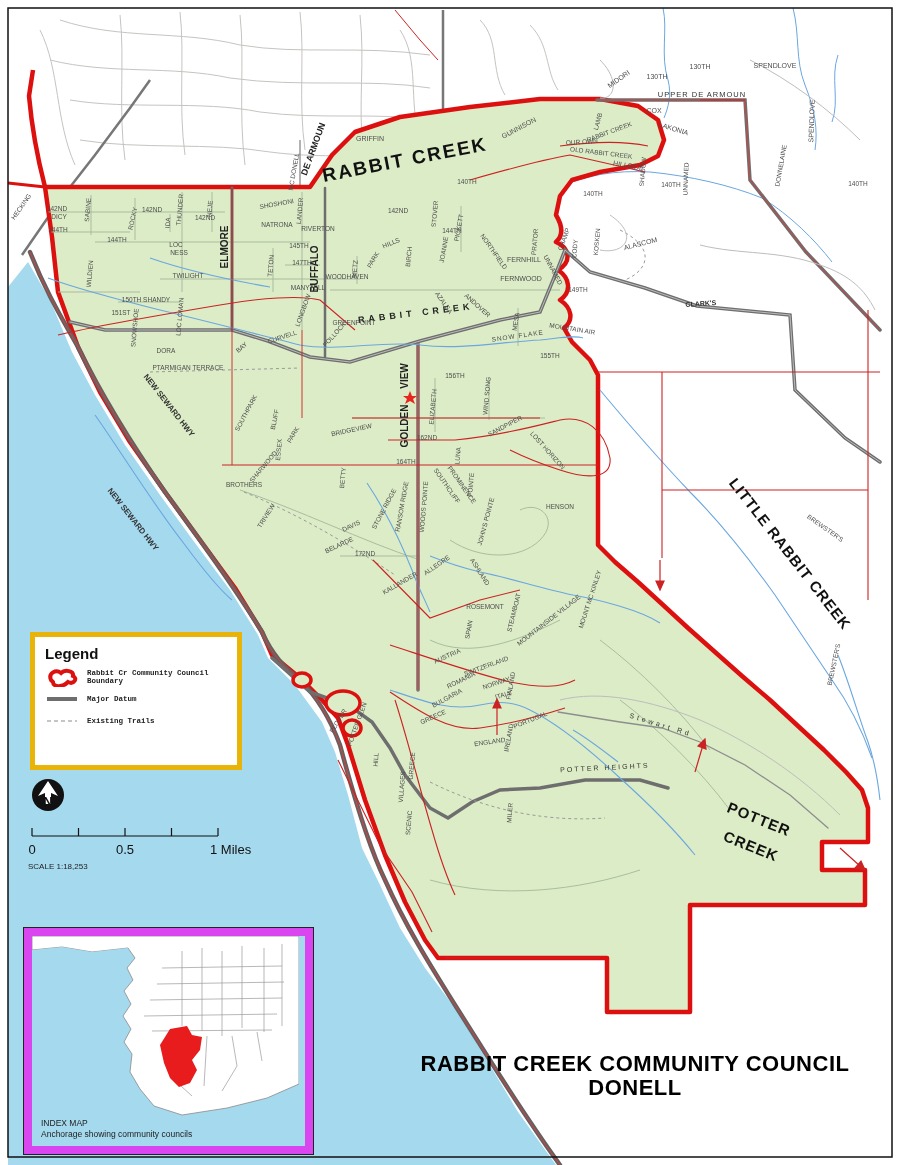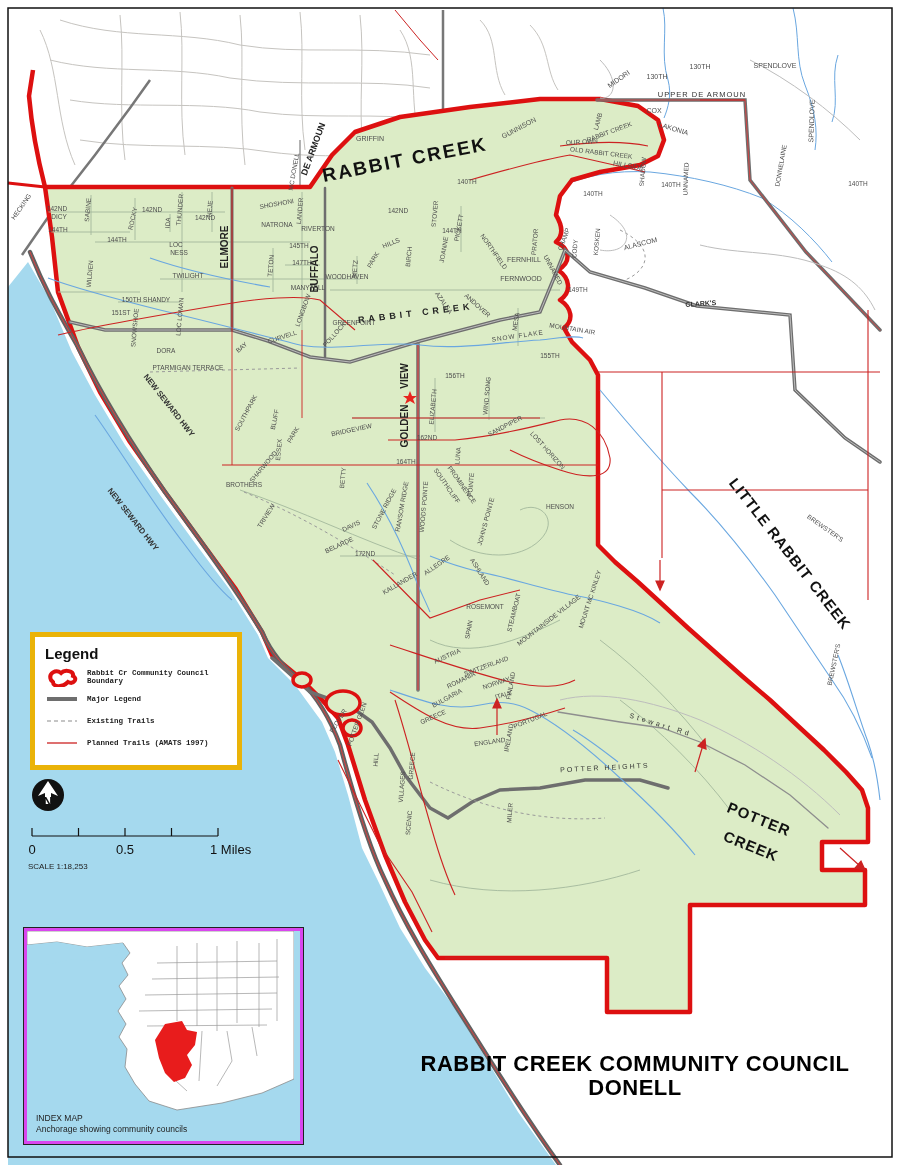--- a/index.html
+++ b/index.html
@@ -8,21 +8,21 @@
   
   .legend{position:absolute;left:30px;top:632px;width:202px;height:128px;background:#fff;border:5px solid #eab308;z-index:30;}
   .legend h3{margin:8px 0 4px 10px;font-size:15px;font-weight:bold;color:#111;}
   .legend .row{display:flex;align-items:center;height:22px;margin-left:10px;}
   .legend .sw{width:34px;height:20px;flex:0 0 34px;margin-right:8px;}
   .legend .lab{font-size:7.5px;font-weight:bold;color:#222;font-family:Liberation Mono, monospace;}
   .north{position:absolute;left:30px;top:777px;z-index:30;}
   .scalebar{position:absolute;left:22px;top:818px;z-index:30;}
   .notes{position:absolute;left:28px;top:877px;z-index:30;font-size:7.5px;color:#222;line-height:10.5px;}
   .scale-ratio{position:absolute;left:28px;top:862px;z-index:30;font-size:8px;color:#222;text-align:right;}
-  .indexmap{position:absolute;left:24px;top:928px;width:273px;height:210px;border:3px solid #d946ef;outline:1px solid #222;background:#a5d9ee;z-index:30;}
+  .indexmap{position:absolute;left:24px;top:928px;width:273px;height:210px;border:8px solid #d946ef;outline:1px solid #222;background:#a5d9ee;z-index:30;}
   .indexmap .cap{position:absolute;left:9px;bottom:6px;font-size:8.5px;color:#222;line-height:11px;z-index:5;}
   .maptitle{position:absolute;left:400px;top:1052px;width:470px;text-align:center;z-index:30;font-weight:bold;color:#000;font-size:22px;line-height:24px;letter-spacing:0.5px;}
 </style>
 </head>
 <body>
 
 <div class="page">
 
   <svg width="900" height="1165" viewBox="0 0 900 1165" style="position:absolute;left:0;top:0;">
     <defs>
@@ -361,33 +361,27 @@
     <div class="row">
       <svg class="sw" viewBox="0 0 34 20">
         <path d="M6,13 C3,6 11,2 16,6 C20,2 29,4 28,9 C33,11 29,18 23,15 C17,21 8,20 8,15 Z" fill="none" stroke="#dd1010" stroke-width="4"></path>
       </svg>
       <span class="lab">Rabbit Cr Community Council Boundary</span>
     </div>
     <div class="row">
       <svg class="sw" viewBox="0 0 34 20">
         <line x1="2" y1="10" x2="32" y2="10" stroke="#6e6e6e" stroke-width="4"></line>
       </svg>
-      <span class="lab">Major Legend</span>
+      <span class="lab">Major Datum</span>
     </div>
     <div class="row">
       <svg class="sw" viewBox="0 0 34 20">
         <line x1="2" y1="10" x2="32" y2="10" stroke="#b3b3b3" stroke-width="1.5" stroke-dasharray="4,3"></line>
       </svg>
       <span class="lab">Existing Trails</span>
-    </div>
-    <div class="row">
-      <svg class="sw" viewBox="0 0 34 20">
-        <line x1="2" y1="10" x2="32" y2="10" stroke="#cc2222" stroke-width="1.3"></line>
-      </svg>
-      <span class="lab">Planned Trails (AMATS 1997)</span>
     </div>
   </div>
 
   <svg class="north" width="36" height="36" viewBox="0 0 36 36">
     <circle cx="18" cy="18" r="16" fill="#111"></circle>
     <polygon points="18,4 28,19 21,16 21,27 15,27 15,16 8,19" fill="#fff"></polygon>
     <text x="18" y="29" text-anchor="middle" font-size="13" font-weight="bold" fill="#111">N</text>
   </svg>
 
   <svg class="scalebar" width="270" height="44" viewBox="0 0 270 44">

